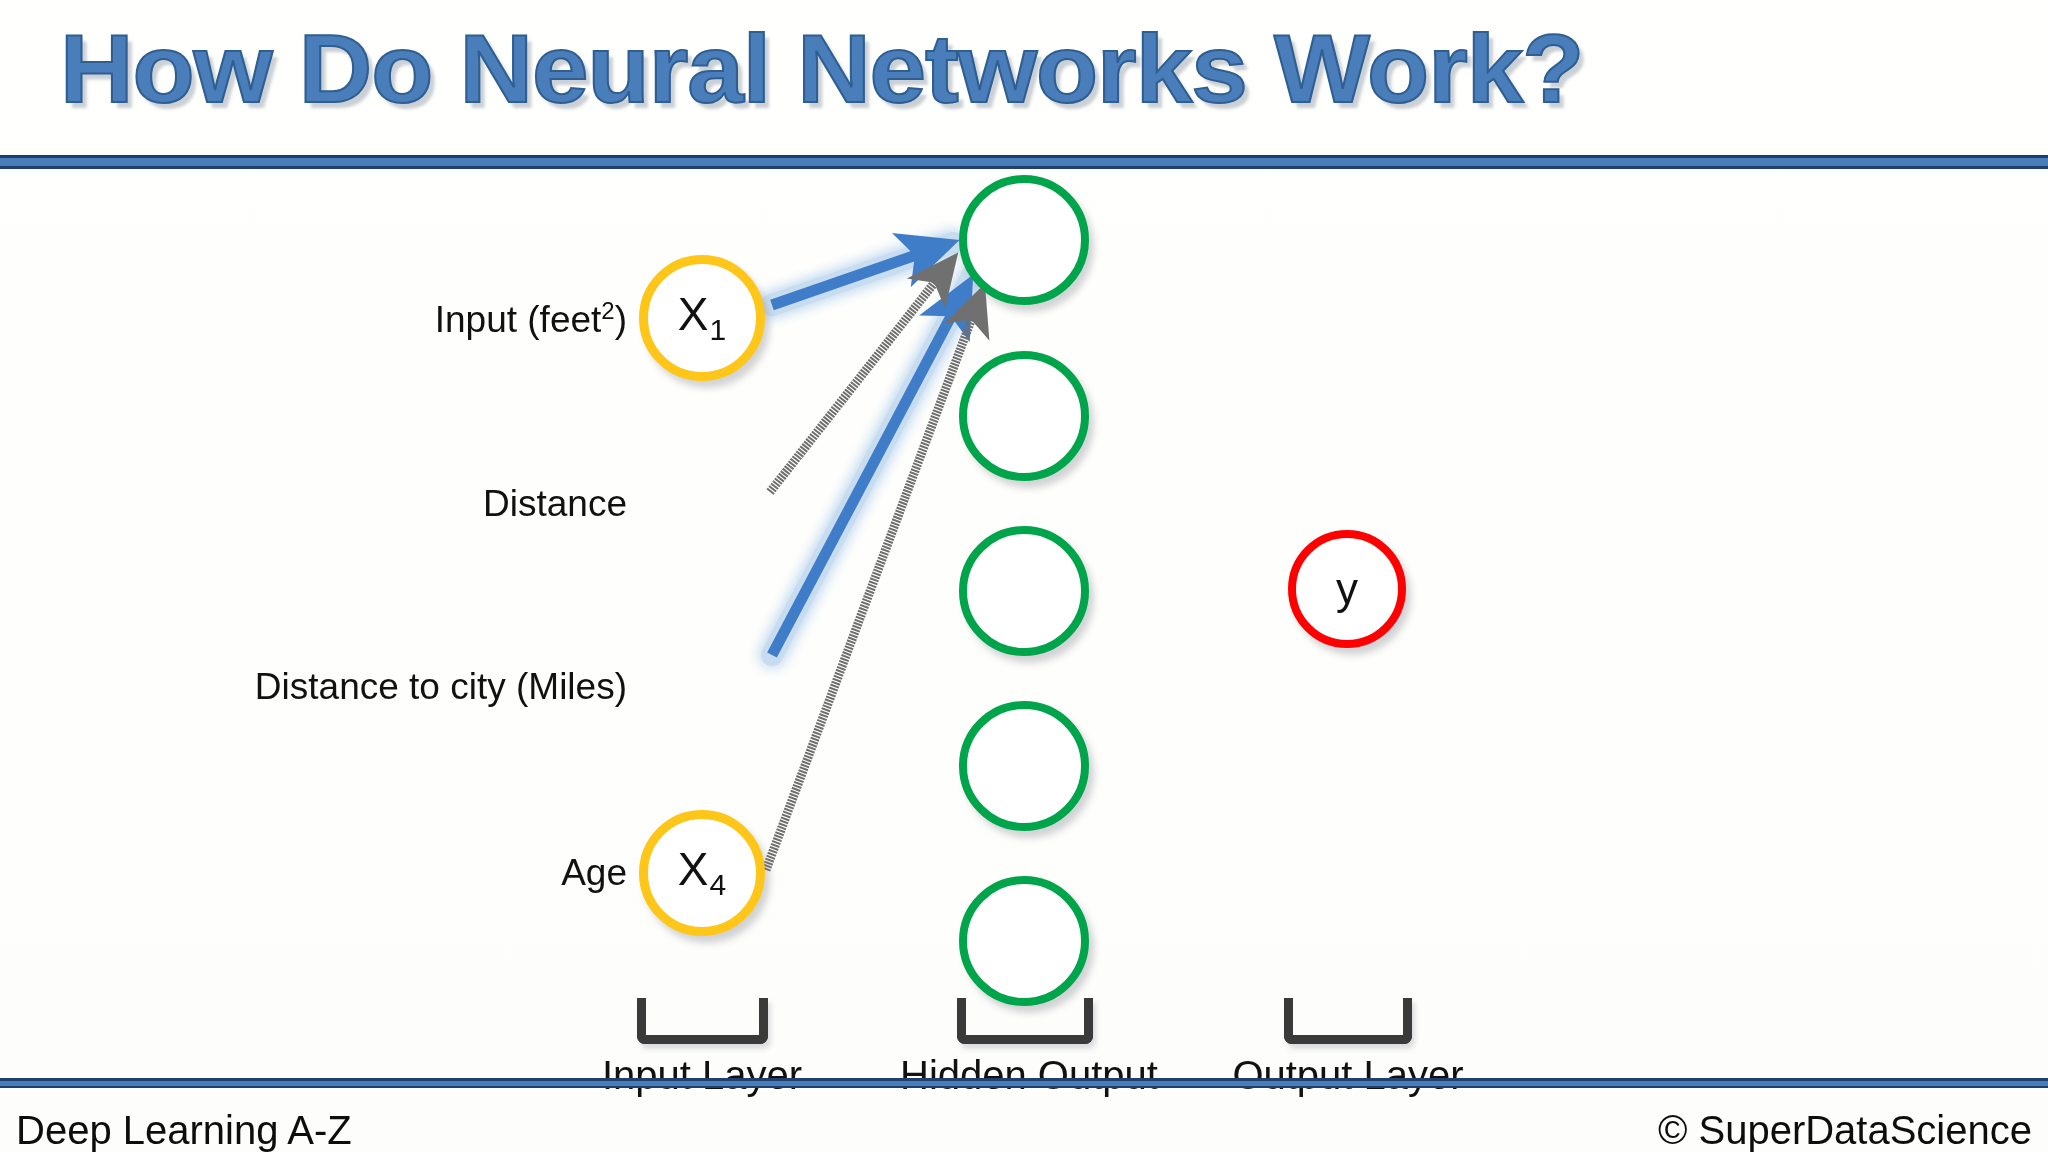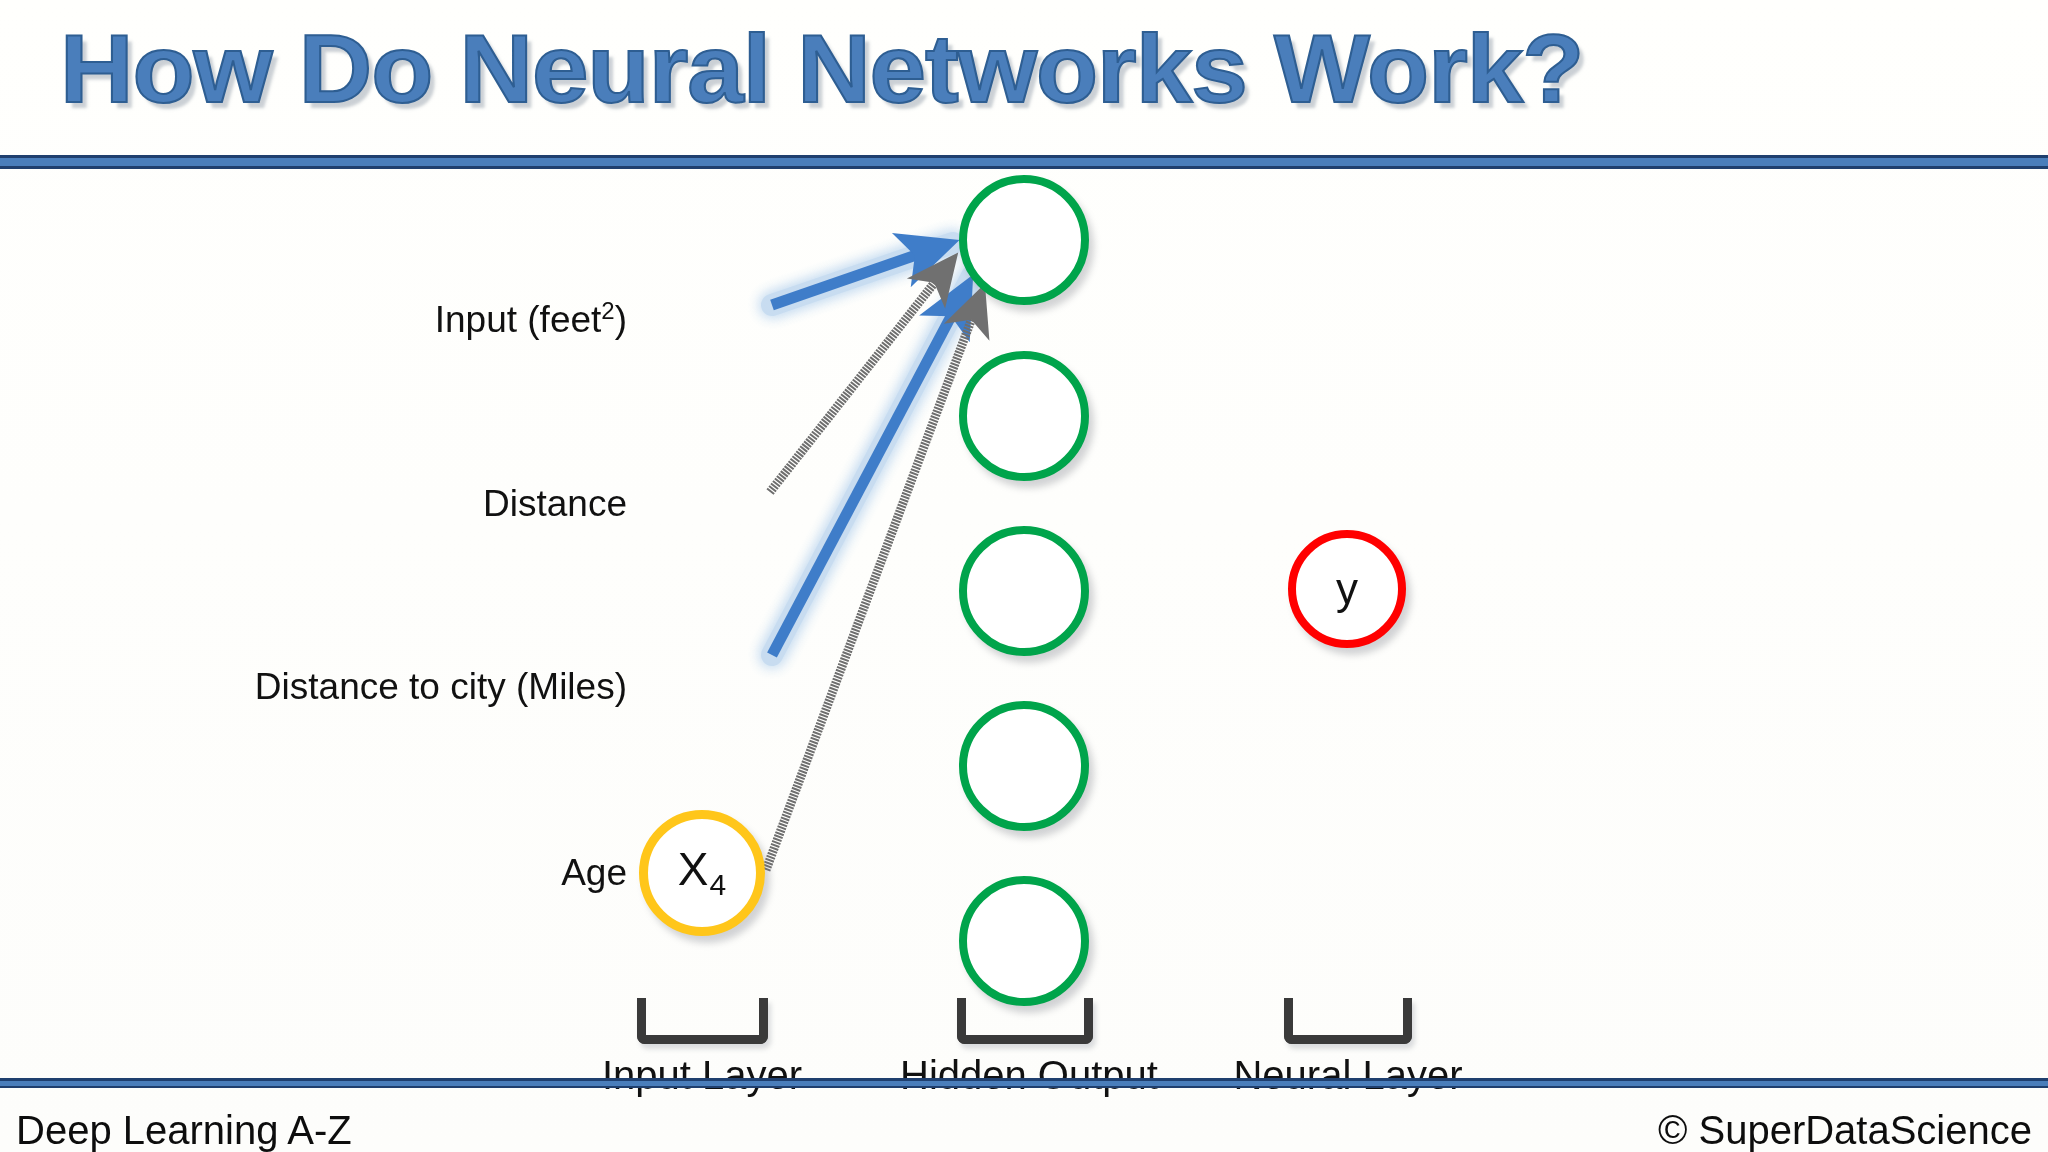--- a/index.html
+++ b/index.html
@@ -212,20 +212,23 @@
   </svg>
 
   <div class="feature-label" style="right:1421px; top:297px;"><span>Input (feet</span><sup>2</sup><span>)</span></div>
 
   <div class="feature-label" style="right:1421px; top:483px;">Distance</div>
 
   <div class="feature-label" style="right:1421px; top:666px;">Distance to city (Miles)</div>
 
   <div class="feature-label" style="right:1421px; top:852px;">Age</div>
 
+  <div class="node node-input" style="left:639px; top:255px;">
+    <span class="node-label"><span>X</span><span class="sub">1</span></span>
+  </div>
 
 
 
   <div class="node node-input" style="left:639px; top:810px;">
     <span class="node-label"><span>X</span><span class="sub">4</span></span>
   </div>
 
   <div class="node node-hidden" style="left:959px; top:175px;">
     <span class="node-label"></span>
   </div>
@@ -246,19 +249,19 @@
     <span class="node-label italicish">y</span>
   </div>
 
   <div class="bracket" style="left:637px; top:998px; width:131px;"></div>
   <div class="layer-caption" style="left:577px; top:1053px; width:250px;">Input Layer</div>
 
   <div class="bracket" style="left:957px; top:998px; width:136px;"></div>
   <div class="layer-caption" style="left:900px; top:1053px; width:250px;">Hidden Output</div>
 
   <div class="bracket" style="left:1284px; top:998px; width:128px;"></div>
-  <div class="layer-caption" style="left:1223px; top:1053px; width:250px;">Neural Layer</div>
+  <div class="layer-caption" style="left:1223px; top:1053px; width:250px;">Output Layer</div>
 
   <div id="footer-rule"></div>
   <div class="footer-text" id="footer-left">Deep Learning A-Z</div>
   <div class="footer-text" id="footer-right">© SuperDataScience</div>
 
 </div>
 
 </body></html>

